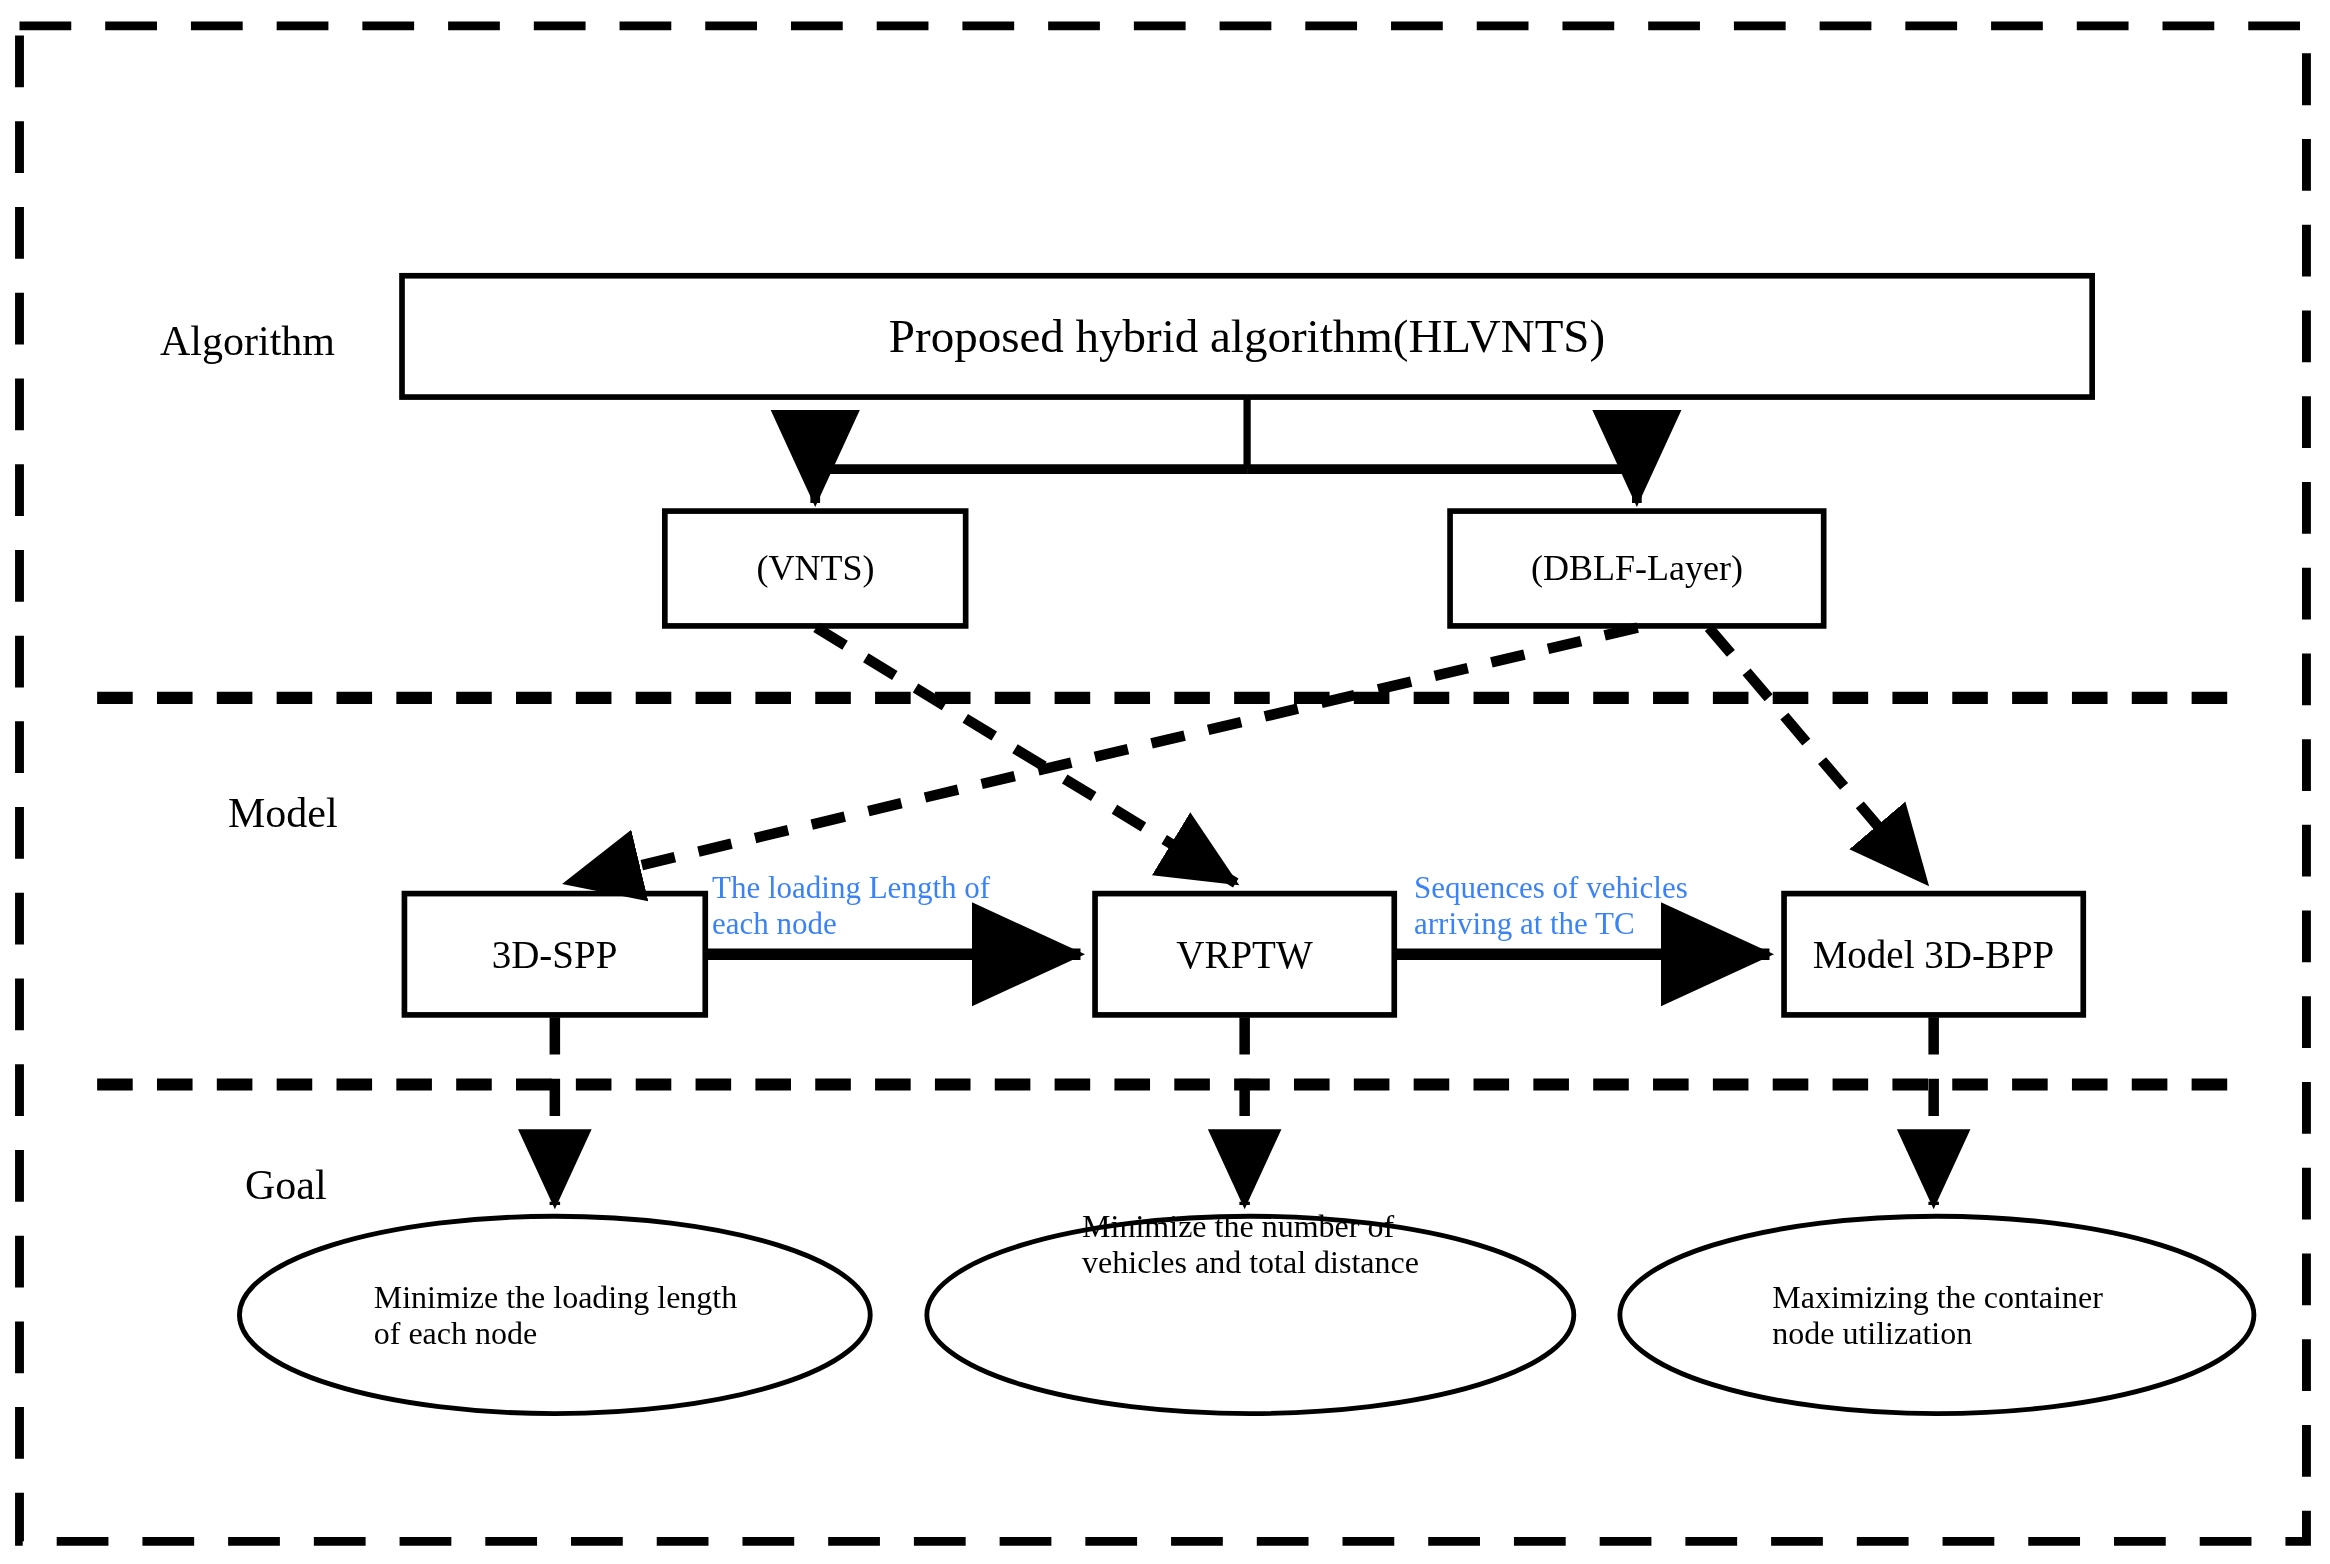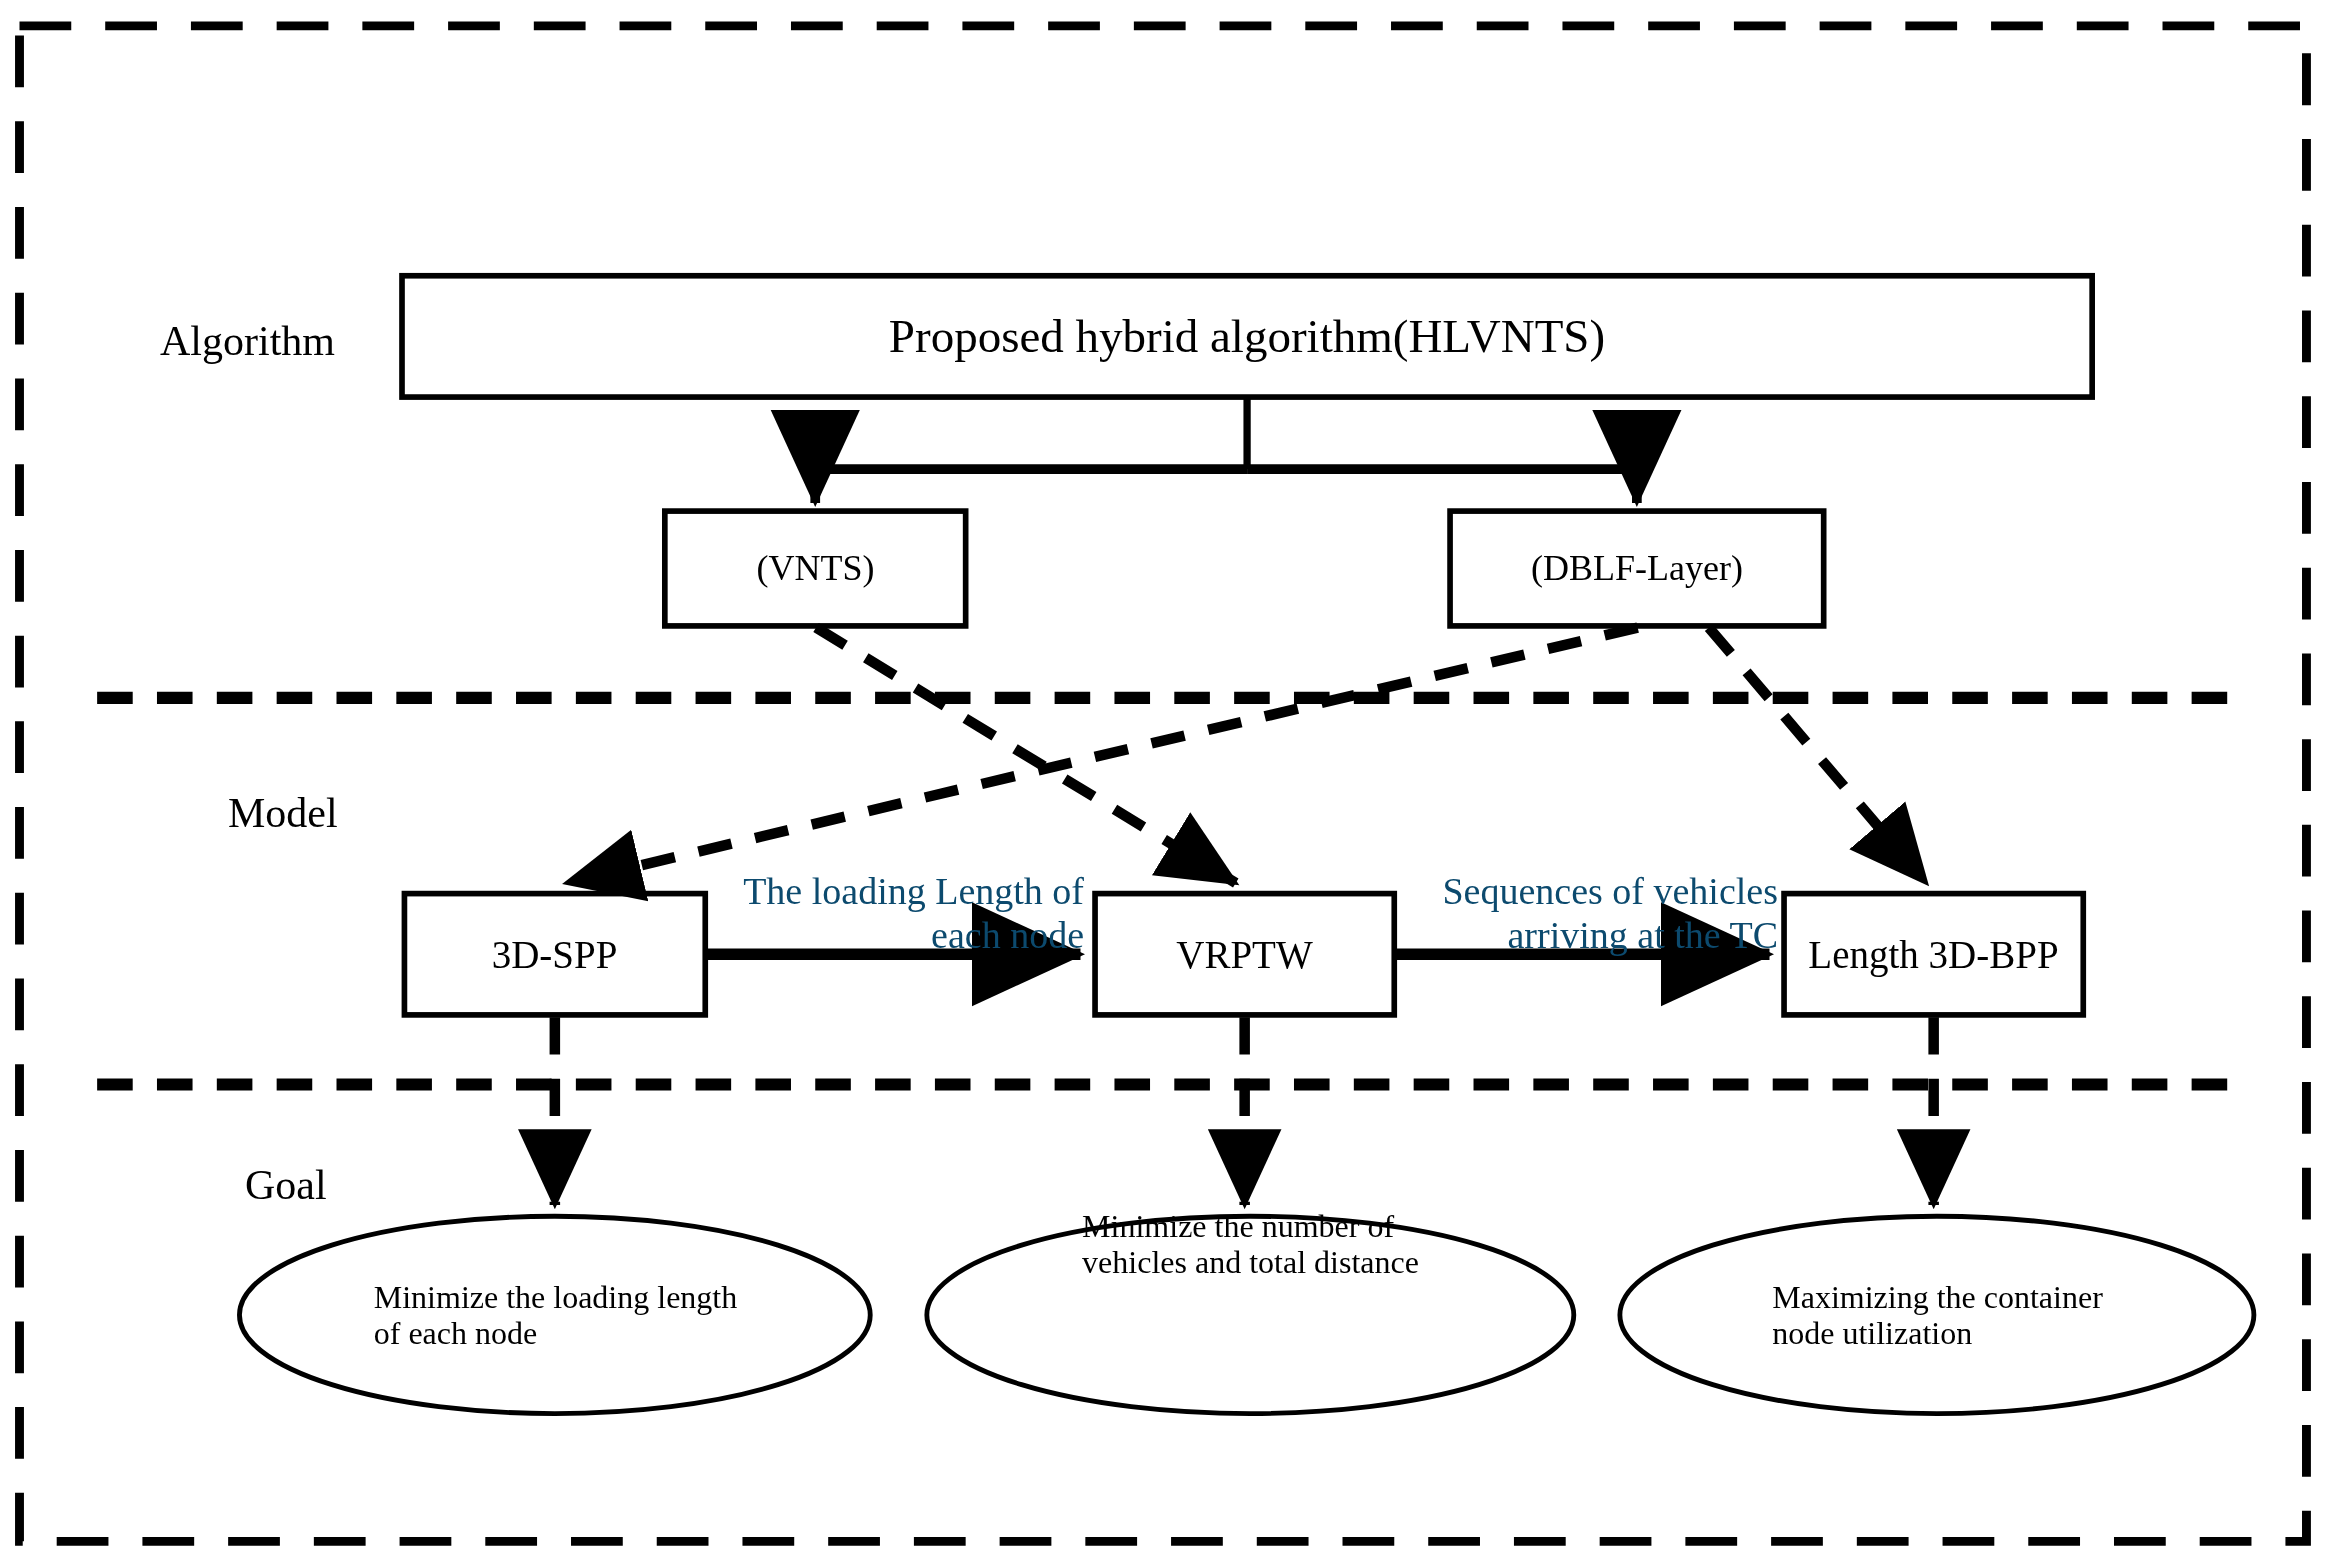--- a/index.html
+++ b/index.html
@@ -37,23 +37,23 @@
   }
   .row-label {
     position: absolute;
     color: #000000;
     font-size: 42px;
     white-space: nowrap;
     margin-left: 48px;
   }
   .edge-label {
     position: absolute;
-    color: #0c4a6e;
-    font-size: 38px;
-    text-align: right;
+    color: #3b82f6;
+    font-size: 31px;
+    text-align: left;
     line-height: 1.15;
     white-space: pre-line;
   }
   .box-title { font-size: 47px; }
   .box-mid   { font-size: 36px; }
   .box-model { font-size: 39px; }
   .ellipse-text { font-size: 32px; }
 </style>
 </head>
 <body>
@@ -106,21 +106,21 @@
   <div class="row-label" style="left:112px; top:317px;">Algorithm</div>
   <div class="row-label" style="left:180px; top:789px;">Model</div>
   <div class="row-label" style="left:197px; top:1161px;">Goal</div>
 
   <div class="node-label box-title" style="left:402px; top:276px; width:1690px; height:121px;">Proposed hybrid algorithm(HLVNTS)</div>
   <div class="node-label box-mid" style="left:665px; top:511px; width:301px; height:115px;">(VNTS)</div>
   <div class="node-label box-mid" style="left:1450px; top:511px; width:374px; height:115px;">(DBLF-Layer)</div>
 
   <div class="node-label box-model" style="left:404px; top:894px; width:301px; height:121px;">3D-SPP</div>
   <div class="node-label box-model" style="left:1095px; top:894px; width:299px; height:121px;">VRPTW</div>
-  <div class="node-label box-model" style="left:1784px; top:894px; width:299px; height:121px;">Length 3D-BPP</div>
+  <div class="node-label box-model" style="left:1784px; top:894px; width:299px; height:121px;">Model 3D-BPP</div>
 
   <div class="edge-label" style="left:712px; top:870px; width:372px;">The loading Length of
 each node</div>
   <div class="edge-label" style="left:1414px; top:870px; width:364px;">Sequences of vehicles
 arriving at the TC</div>
 
   <div class="node-label ellipse-text" style="left:256px; top:1259px; width:599px; height:113px;">Minimize the loading length
 of each node</div>
   <div class="node-label ellipse-text" style="left:943px; top:1188px; width:615px; height:113px;">Minimize the number of
 vehicles and total distance</div>

